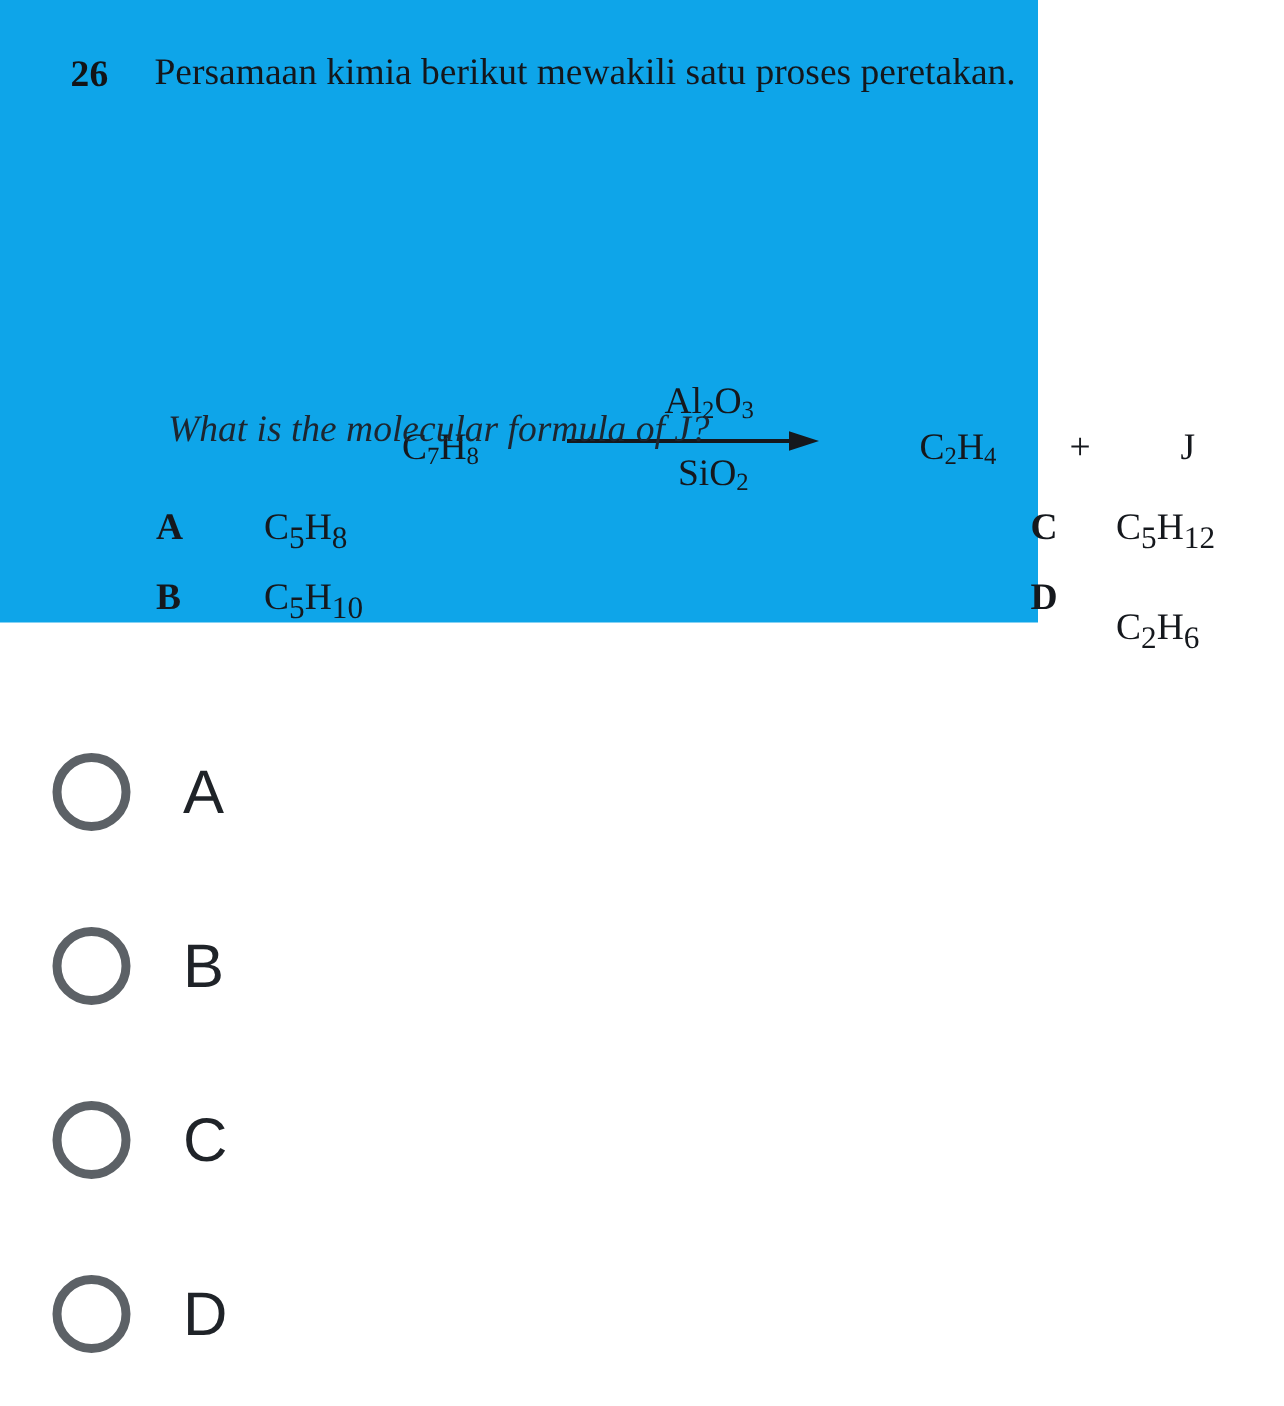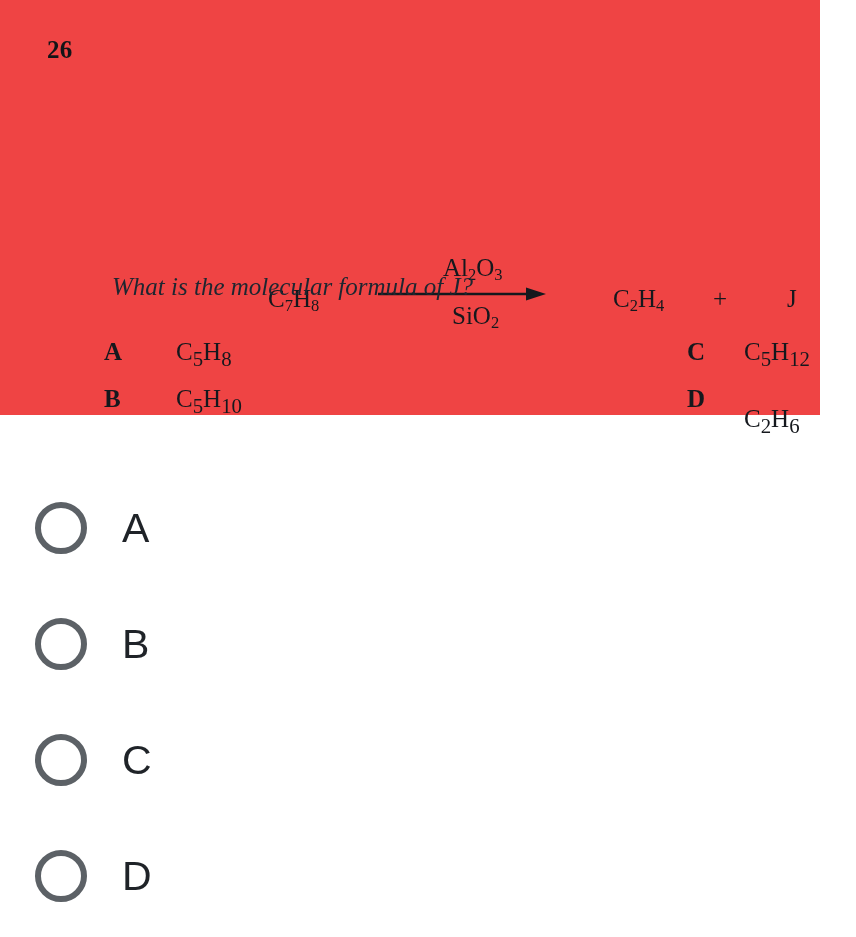--- a/index.html
+++ b/index.html
@@ -15,23 +15,23 @@
     font-family: "Liberation Serif", "DejaVu Serif", serif;
     color: #121417;
     -webkit-font-smoothing: antialiased;
   }
 
   
   .question-scan {
     position: absolute;
     left: 0;
     top: 0;
-    width: 820px;
+    width: 692px;
     height: 415px;
-    background: #ef4444;
+    background: #0ea5e9;
   }
 
   .q-number {
     position: absolute;
     left: 47px;
     top: 36px;
     font-weight: bold;
     font-size: 25px;
     letter-spacing: 0.2px;
     color: #121417;
@@ -142,20 +142,21 @@
     line-height: 1;
   }
 </style>
 </head>
 <body>
 
 <div class="question-scan">
 
   <div class="q-number">26</div>
 
+  <div class="stem-my">Persamaan kimia berikut mewakili satu proses peretakan.</div>
 
 
   <div class="equation">
 
     <div class="formula reactant">
       <span>C</span><sub>7</sub><span>H</span><sub>8</sub>
     </div>
 
     <div class="formula cat-top">
       <span>Al</span><sub>2</sub><span>O</span><sub>3</sub>

